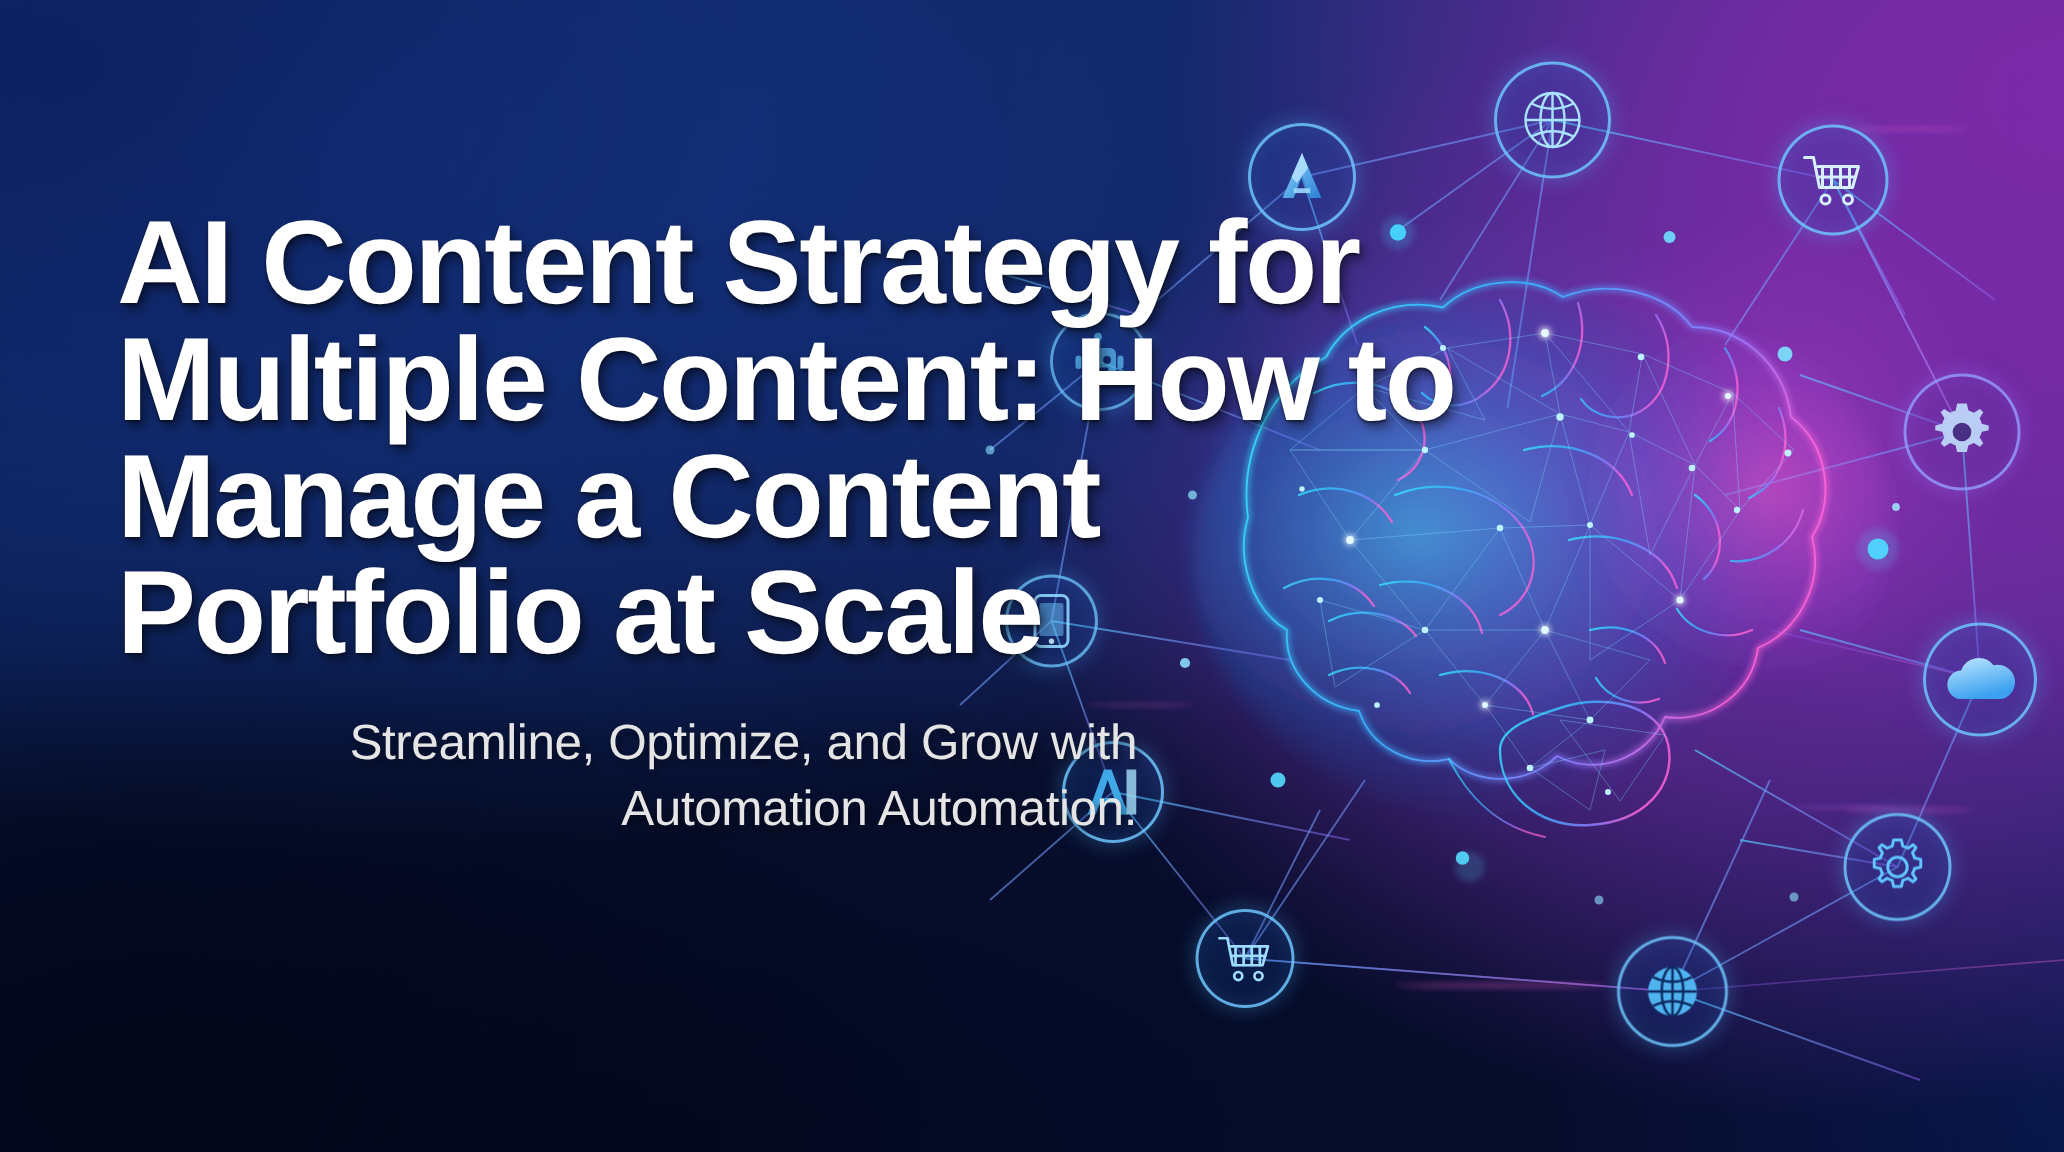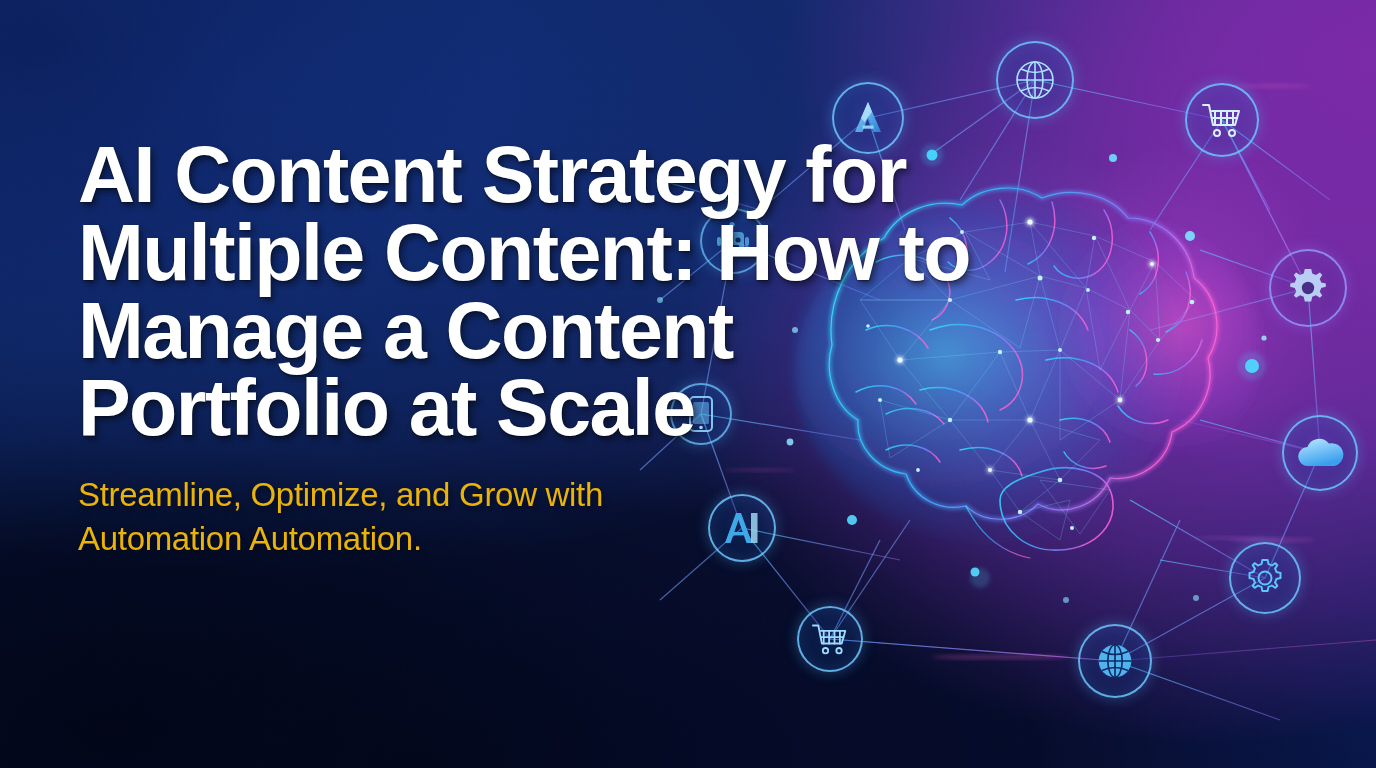--- a/index.html
+++ b/index.html
@@ -79,27 +79,28 @@
     font-size: 79px;
     font-weight: 700;
     line-height: 0.985;
     letter-spacing: -1.6px;
     text-shadow: 3px 4px 7px rgba(0,0,0,0.48), 0 1px 2px rgba(0,0,0,0.5);
     font-stretch: condensed;
   }
   .headline .ln { display: block; white-space: nowrap; }
   .subhead {
     margin: 26px 0 0 0;
-    color: #eab308;
+    color: #e5e5e5;
     font-size: 33px;
     font-weight: 400;
     line-height: 1.32;
     letter-spacing: -0.3px;
     text-shadow: 2px 3px 6px rgba(0,0,0,0.55);
     max-width: 680px;
+    text-align: right;
   }
   .subhead .ln { display: block; }
 
   .noise {
     position: absolute; inset: 0;
     pointer-events: none;
     opacity: 0.10;
     background-image:
       repeating-linear-gradient(0deg, rgba(255,255,255,0.05) 0 1px, rgba(0,0,0,0) 1px 3px),
       repeating-linear-gradient(90deg, rgba(255,255,255,0.04) 0 1px, rgba(0,0,0,0) 1px 3px);

